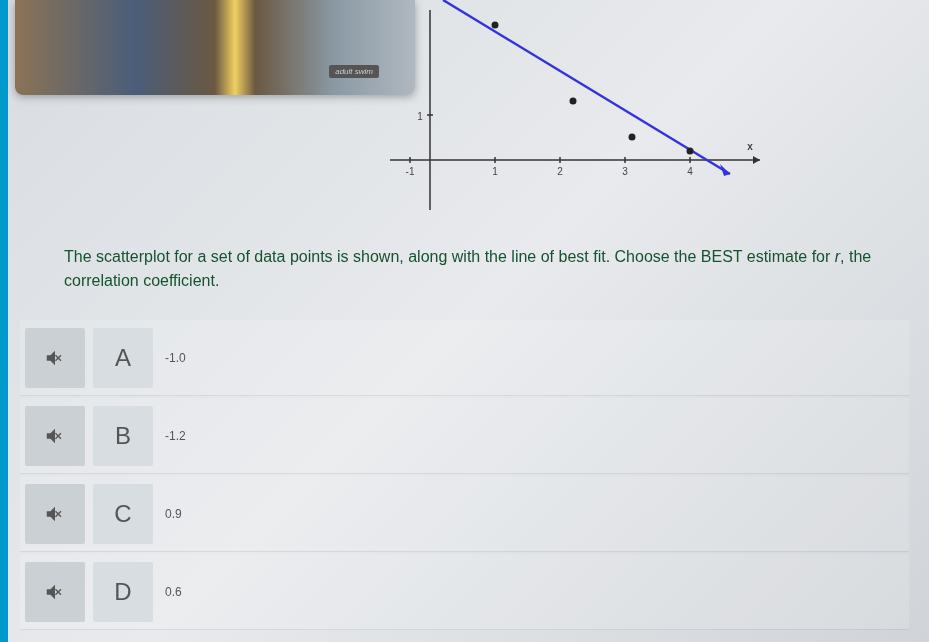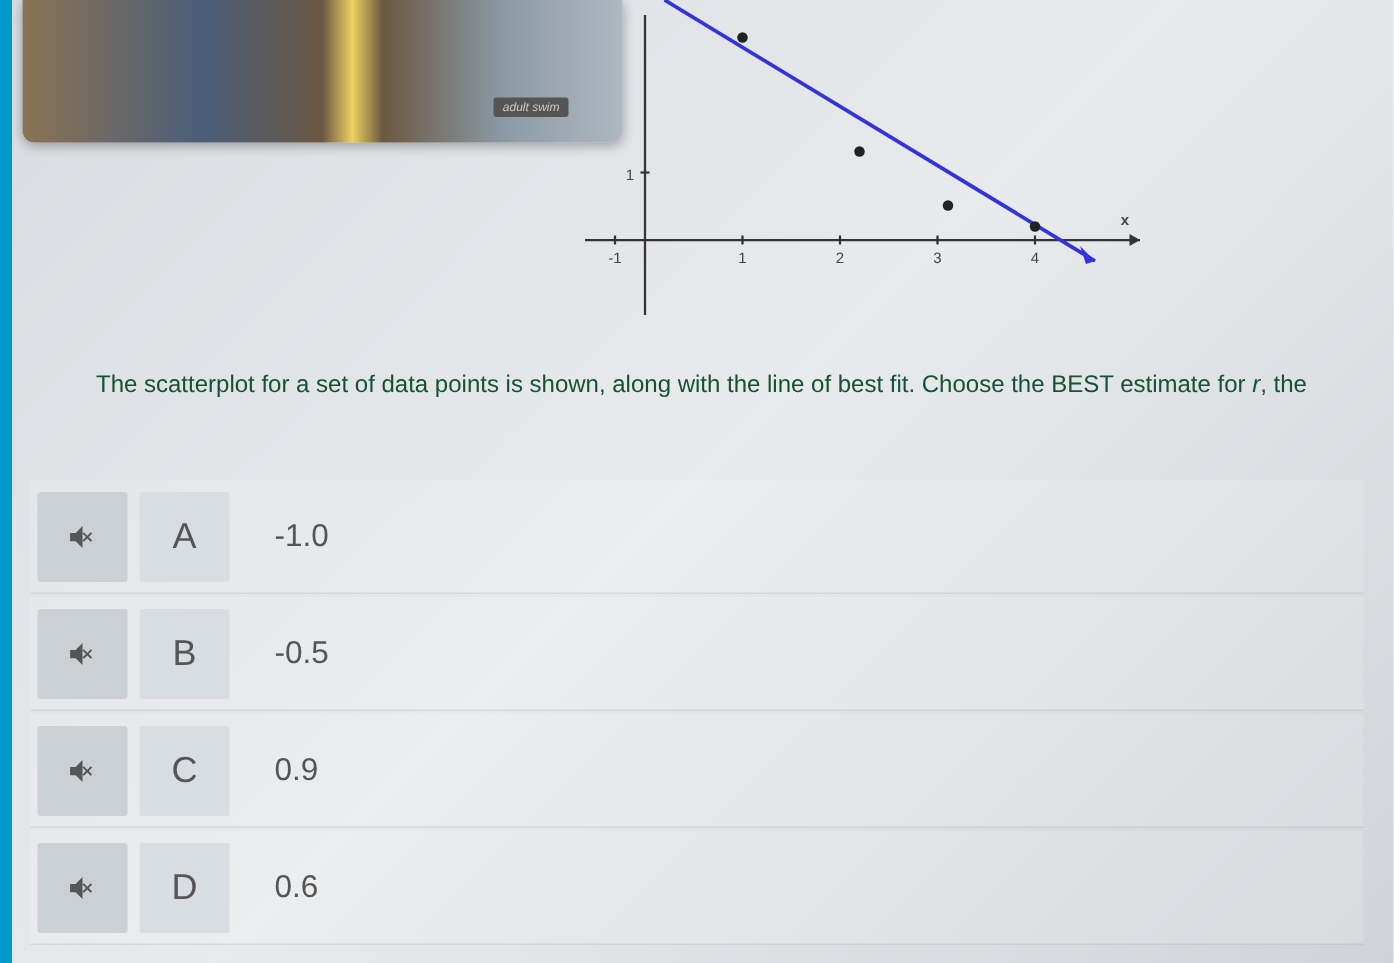--- a/index.html
+++ b/index.html
@@ -95,22 +95,22 @@
       background: #d8dde2;
       display: flex;
       align-items: center;
       justify-content: center;
       font-size: 24px;
       color: #555;
       margin-left: 8px;
       border-radius: 2px;
     }
     .answer-value {
-      margin-left: 30px;
-      font-size: 21px;
+      margin-left: 12px;
+      font-size: 12px;
       color: #555;
     }
     .speaker-icon {
       width: 22px;
       height: 22px;
       color: #555;
     }
   </style>
 </head>
 <body>
@@ -149,40 +149,41 @@
       <circle cx="165" cy="25" r="3.5"></circle>
       <circle cx="243" cy="101" r="3.5"></circle>
       <circle cx="302" cy="137" r="3.5"></circle>
       <circle cx="360" cy="151" r="3.5"></circle>
     </g>
   </svg>
 </div>
 
 <div class="question-text">
   <span>The scatterplot for a set of data points is shown, along with the line of best fit. Choose the BEST estimate for </span><span class="italic">r</span><span>, the</span><br>
+  <span>correlation coefficient.</span>
 </div>
 
 <div class="answers">
   <div class="answer-row">
     <div class="sound-btn">
       <svg class="speaker-icon" viewBox="0 0 24 24" fill="currentColor">
         <path d="M3 9v6h4l5 5V4L7 9H3zm13.5 3l2.5-2.5-1-1L15.5 11 13 8.5l-1 1 2.5 2.5L12 14.5l1 1 2.5-2.5 2.5 2.5 1-1L16.5 12z"></path>
       </svg>
     </div>
     <div class="letter-cell">A</div>
     <div class="answer-value">-1.0</div>
   </div>
   <div class="answer-row">
     <div class="sound-btn">
       <svg class="speaker-icon" viewBox="0 0 24 24" fill="currentColor">
         <path d="M3 9v6h4l5 5V4L7 9H3zm13.5 3l2.5-2.5-1-1L15.5 11 13 8.5l-1 1 2.5 2.5L12 14.5l1 1 2.5-2.5 2.5 2.5 1-1L16.5 12z"></path>
       </svg>
     </div>
     <div class="letter-cell">B</div>
-    <div class="answer-value">-0.5</div>
+    <div class="answer-value">-1.2</div>
   </div>
   <div class="answer-row">
     <div class="sound-btn">
       <svg class="speaker-icon" viewBox="0 0 24 24" fill="currentColor">
         <path d="M3 9v6h4l5 5V4L7 9H3zm13.5 3l2.5-2.5-1-1L15.5 11 13 8.5l-1 1 2.5 2.5L12 14.5l1 1 2.5-2.5 2.5 2.5 1-1L16.5 12z"></path>
       </svg>
     </div>
     <div class="letter-cell">C</div>
     <div class="answer-value">0.9</div>
   </div>

